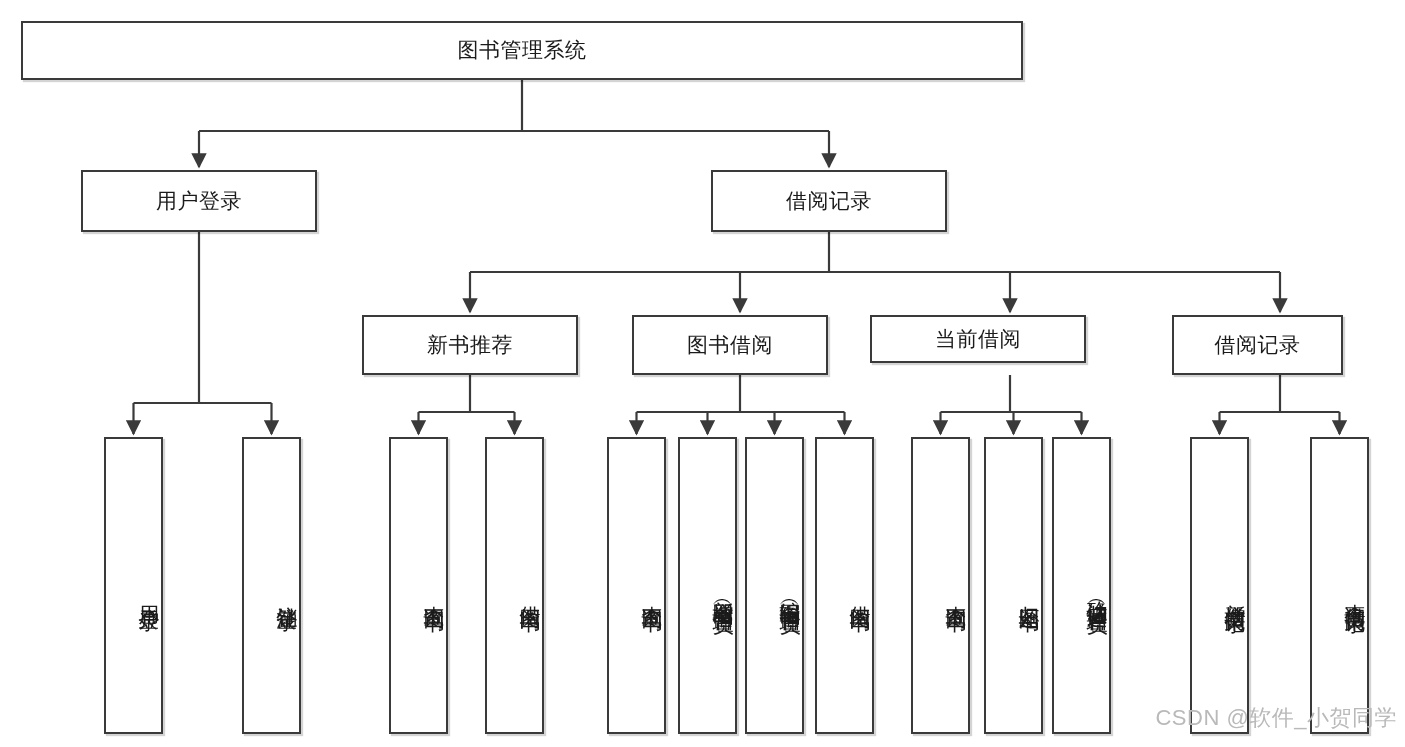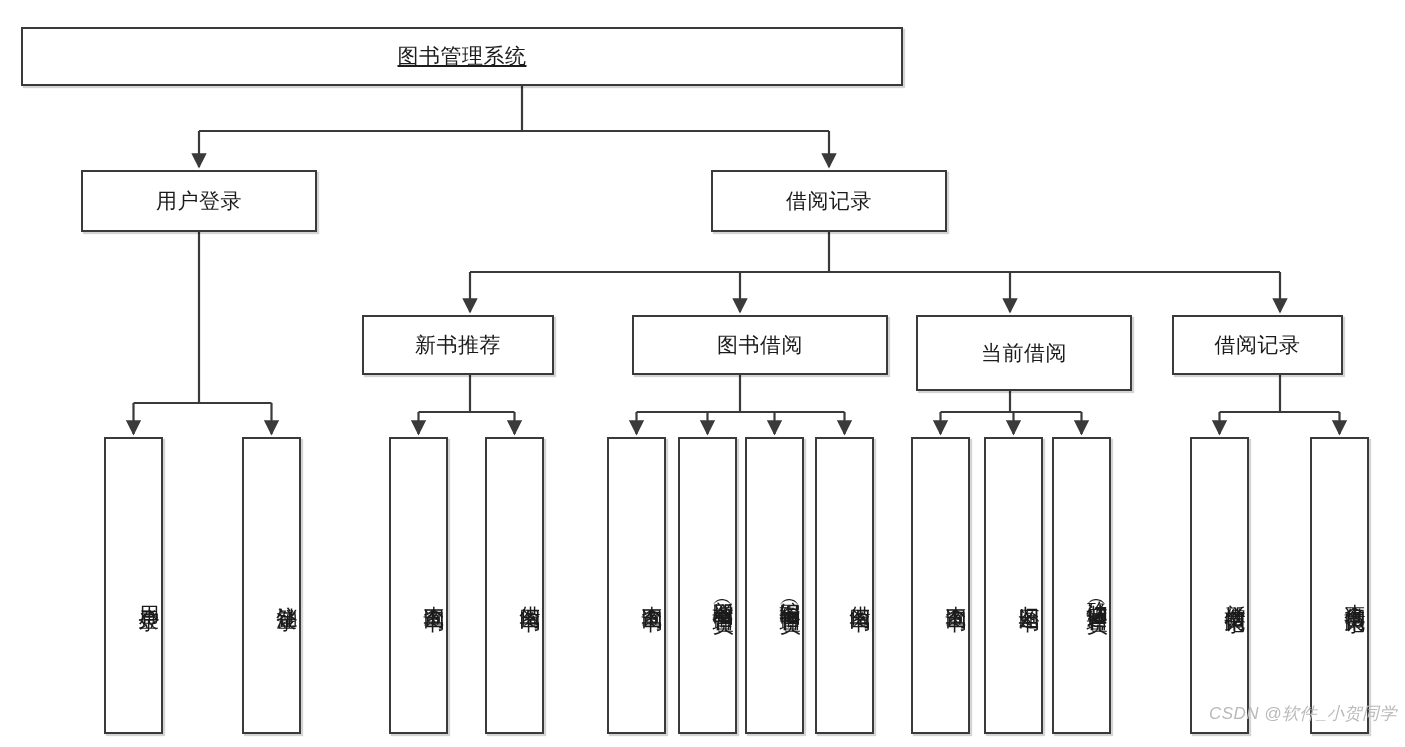--- a/index.html
+++ b/index.html
@@ -51,26 +51,25 @@
     letter-spacing: 2px;
   }
   .node.vert > .vlabel {
     writing-mode: vertical-rl;
     text-orientation: upright;
     white-space: nowrap;
   }
   .watermark {
     position: absolute;
     right: 8px;
-    bottom: 22px;
-    font-size: 17px;
+    bottom: 14px;
+    font-size: 22px;
     color: #b9b9b9;
     letter-spacing: 0.5px;
     user-select: none;
-    font-style: italic;
   }
 </style>
 </head>
 <body>
 
 <div id="canvas">
 
   <svg id="wires" viewBox="0 0 1405 747">
     <defs>
       <marker id="arrow" viewBox="0 0 10 10" refX="9" refY="5" markerWidth="7" markerHeight="7" orient="auto-start-reverse">
@@ -108,36 +107,36 @@
         <path d="M 1013.5 412 L 1013.5 434" marker-end="url(#arrow)"></path>
         <path d="M 1081.5 412 L 1081.5 434" marker-end="url(#arrow)"></path>
         <path d="M 1280 375 L 1280 412"></path>
         <path d="M 1219.5 412 L 1339.5 412"></path>
         <path d="M 1219.5 412 L 1219.5 434" marker-end="url(#arrow)"></path>
         <path d="M 1339.5 412 L 1339.5 434" marker-end="url(#arrow)"></path>
       </g>
   </svg>
 
   <div id="node-layer">
-      <div class="node horiz" style="left: 21px; top: 27px; width: 882px; height: 59px; text-decoration: underline;">
+      <div class="node horiz" style="left: 21px; top: 21px; width: 1002px; height: 59px;">
         <span class="hlabel">图书管理系统</span>
       </div>
       <div class="node horiz" style="left: 81px; top: 170px; width: 236px; height: 62px;">
         <span class="hlabel">用户登录</span>
       </div>
       <div class="node horiz" style="left: 711px; top: 170px; width: 236px; height: 62px;">
         <span class="hlabel">借阅记录</span>
       </div>
-      <div class="node horiz" style="left: 362px; top: 315px; width: 192px; height: 60px;">
+      <div class="node horiz" style="left: 362px; top: 315px; width: 216px; height: 60px;">
         <span class="hlabel">新书推荐</span>
       </div>
-      <div class="node horiz" style="left: 632px; top: 315px; width: 256px; height: 60px;">
+      <div class="node horiz" style="left: 632px; top: 315px; width: 196px; height: 60px;">
         <span class="hlabel">图书借阅</span>
       </div>
-      <div class="node horiz" style="left: 916px; top: 315px; width: 216px; height: 76px; font-family: Liberation Serif, serif;">
+      <div class="node horiz" style="left: 870px; top: 315px; width: 216px; height: 48px; font-family: Liberation Serif, serif;">
         <span class="hlabel">当前借阅</span>
       </div>
       <div class="node horiz" style="left: 1172px; top: 315px; width: 171px; height: 60px;">
         <span class="hlabel">借阅记录</span>
       </div>
       <div class="node vert" style="left: 104px; top: 437px; width: 59px; height: 297px;">
         <span class="vlabel">用户登录</span>
       </div>
       <div class="node vert" style="left: 242px; top: 437px; width: 59px; height: 297px;">
         <span class="vlabel">注销登录</span>

